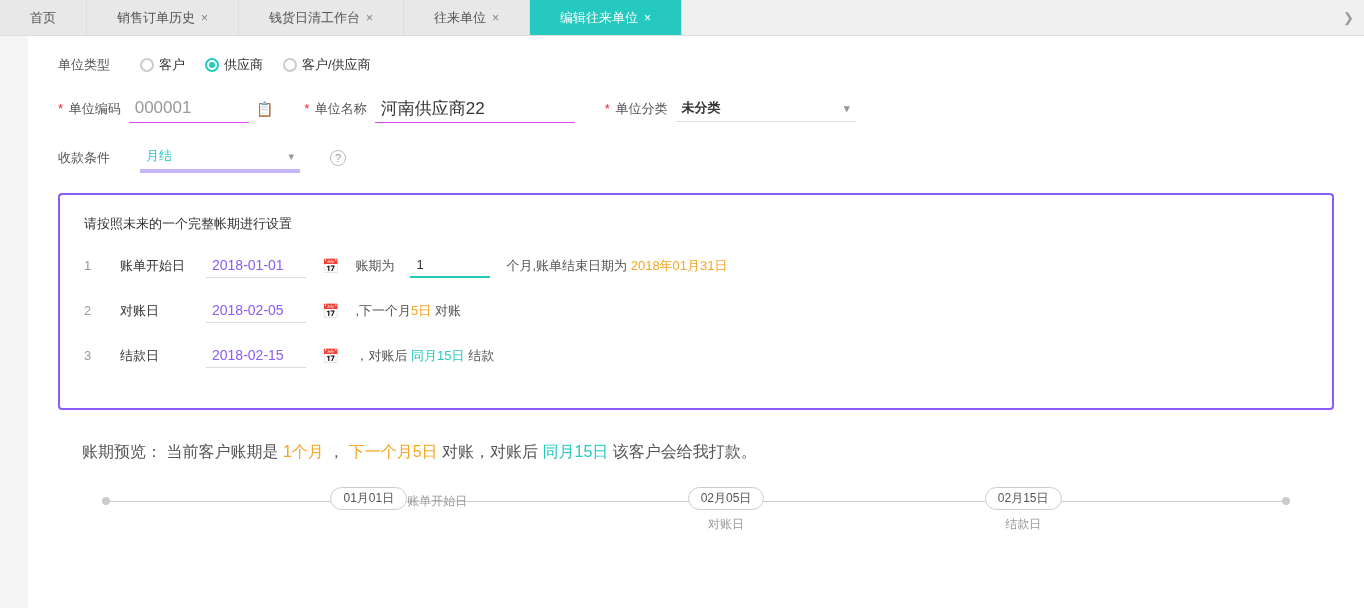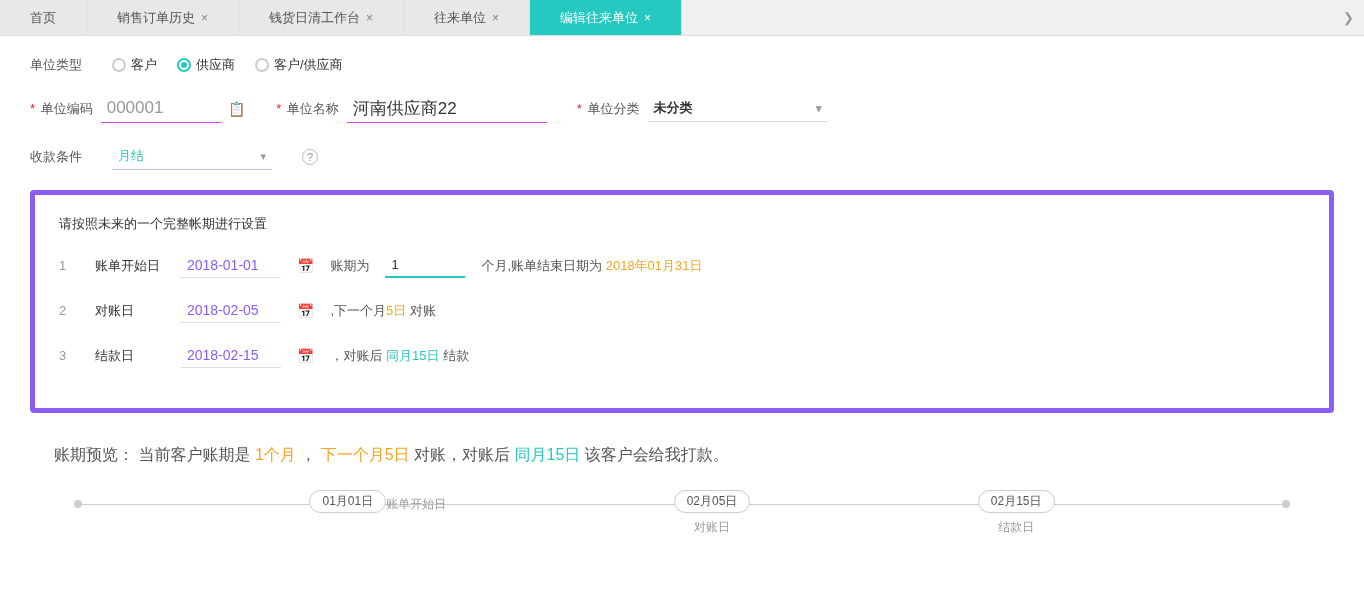--- a/index.html
+++ b/index.html
@@ -44,20 +44,21 @@
       padding: 0 10px;
       cursor: pointer;
       color: #999;
     }
 
     
     .main-content {
       padding: 20px 30px;
       background: #fff;
       min-height: 572px;
+      margin-left: 28px;
     }
 
     
     .form-row {
       display: flex;
       align-items: center;
       margin-bottom: 20px;
       gap: 30px;
     }
     .form-label {
@@ -129,21 +130,21 @@
       color: #26c9c0;
       cursor: pointer;
       font-size: 14px;
     }
 
     
     .dropdown-wrapper {
       display: flex;
       align-items: center;
       gap: 4px;
-      border-bottom: 1px solid #c4b5fd;
+      border-bottom: 4px solid #c4b5fd;
       padding: 4px 6px;
       min-width: 160px;
       cursor: pointer;
     }
     .dropdown-value {
       color: #26c9c0;
       font-size: 13px;
       flex: 1;
     }
     .dropdown-arrow {
@@ -177,21 +178,21 @@
       display: inline-flex;
       align-items: center;
       justify-content: center;
       font-size: 11px;
       color: #999;
       cursor: pointer;
     }
 
     
     .section-box {
-      border: 5px solid #8b5cf6;
+      border: 2px solid #8b5cf6;
       border-radius: 4px;
       padding: 20px 24px;
       margin-bottom: 16px;
     }
     .section-title {
       color: #333;
       font-size: 13px;
       margin-bottom: 20px;
     }
 

